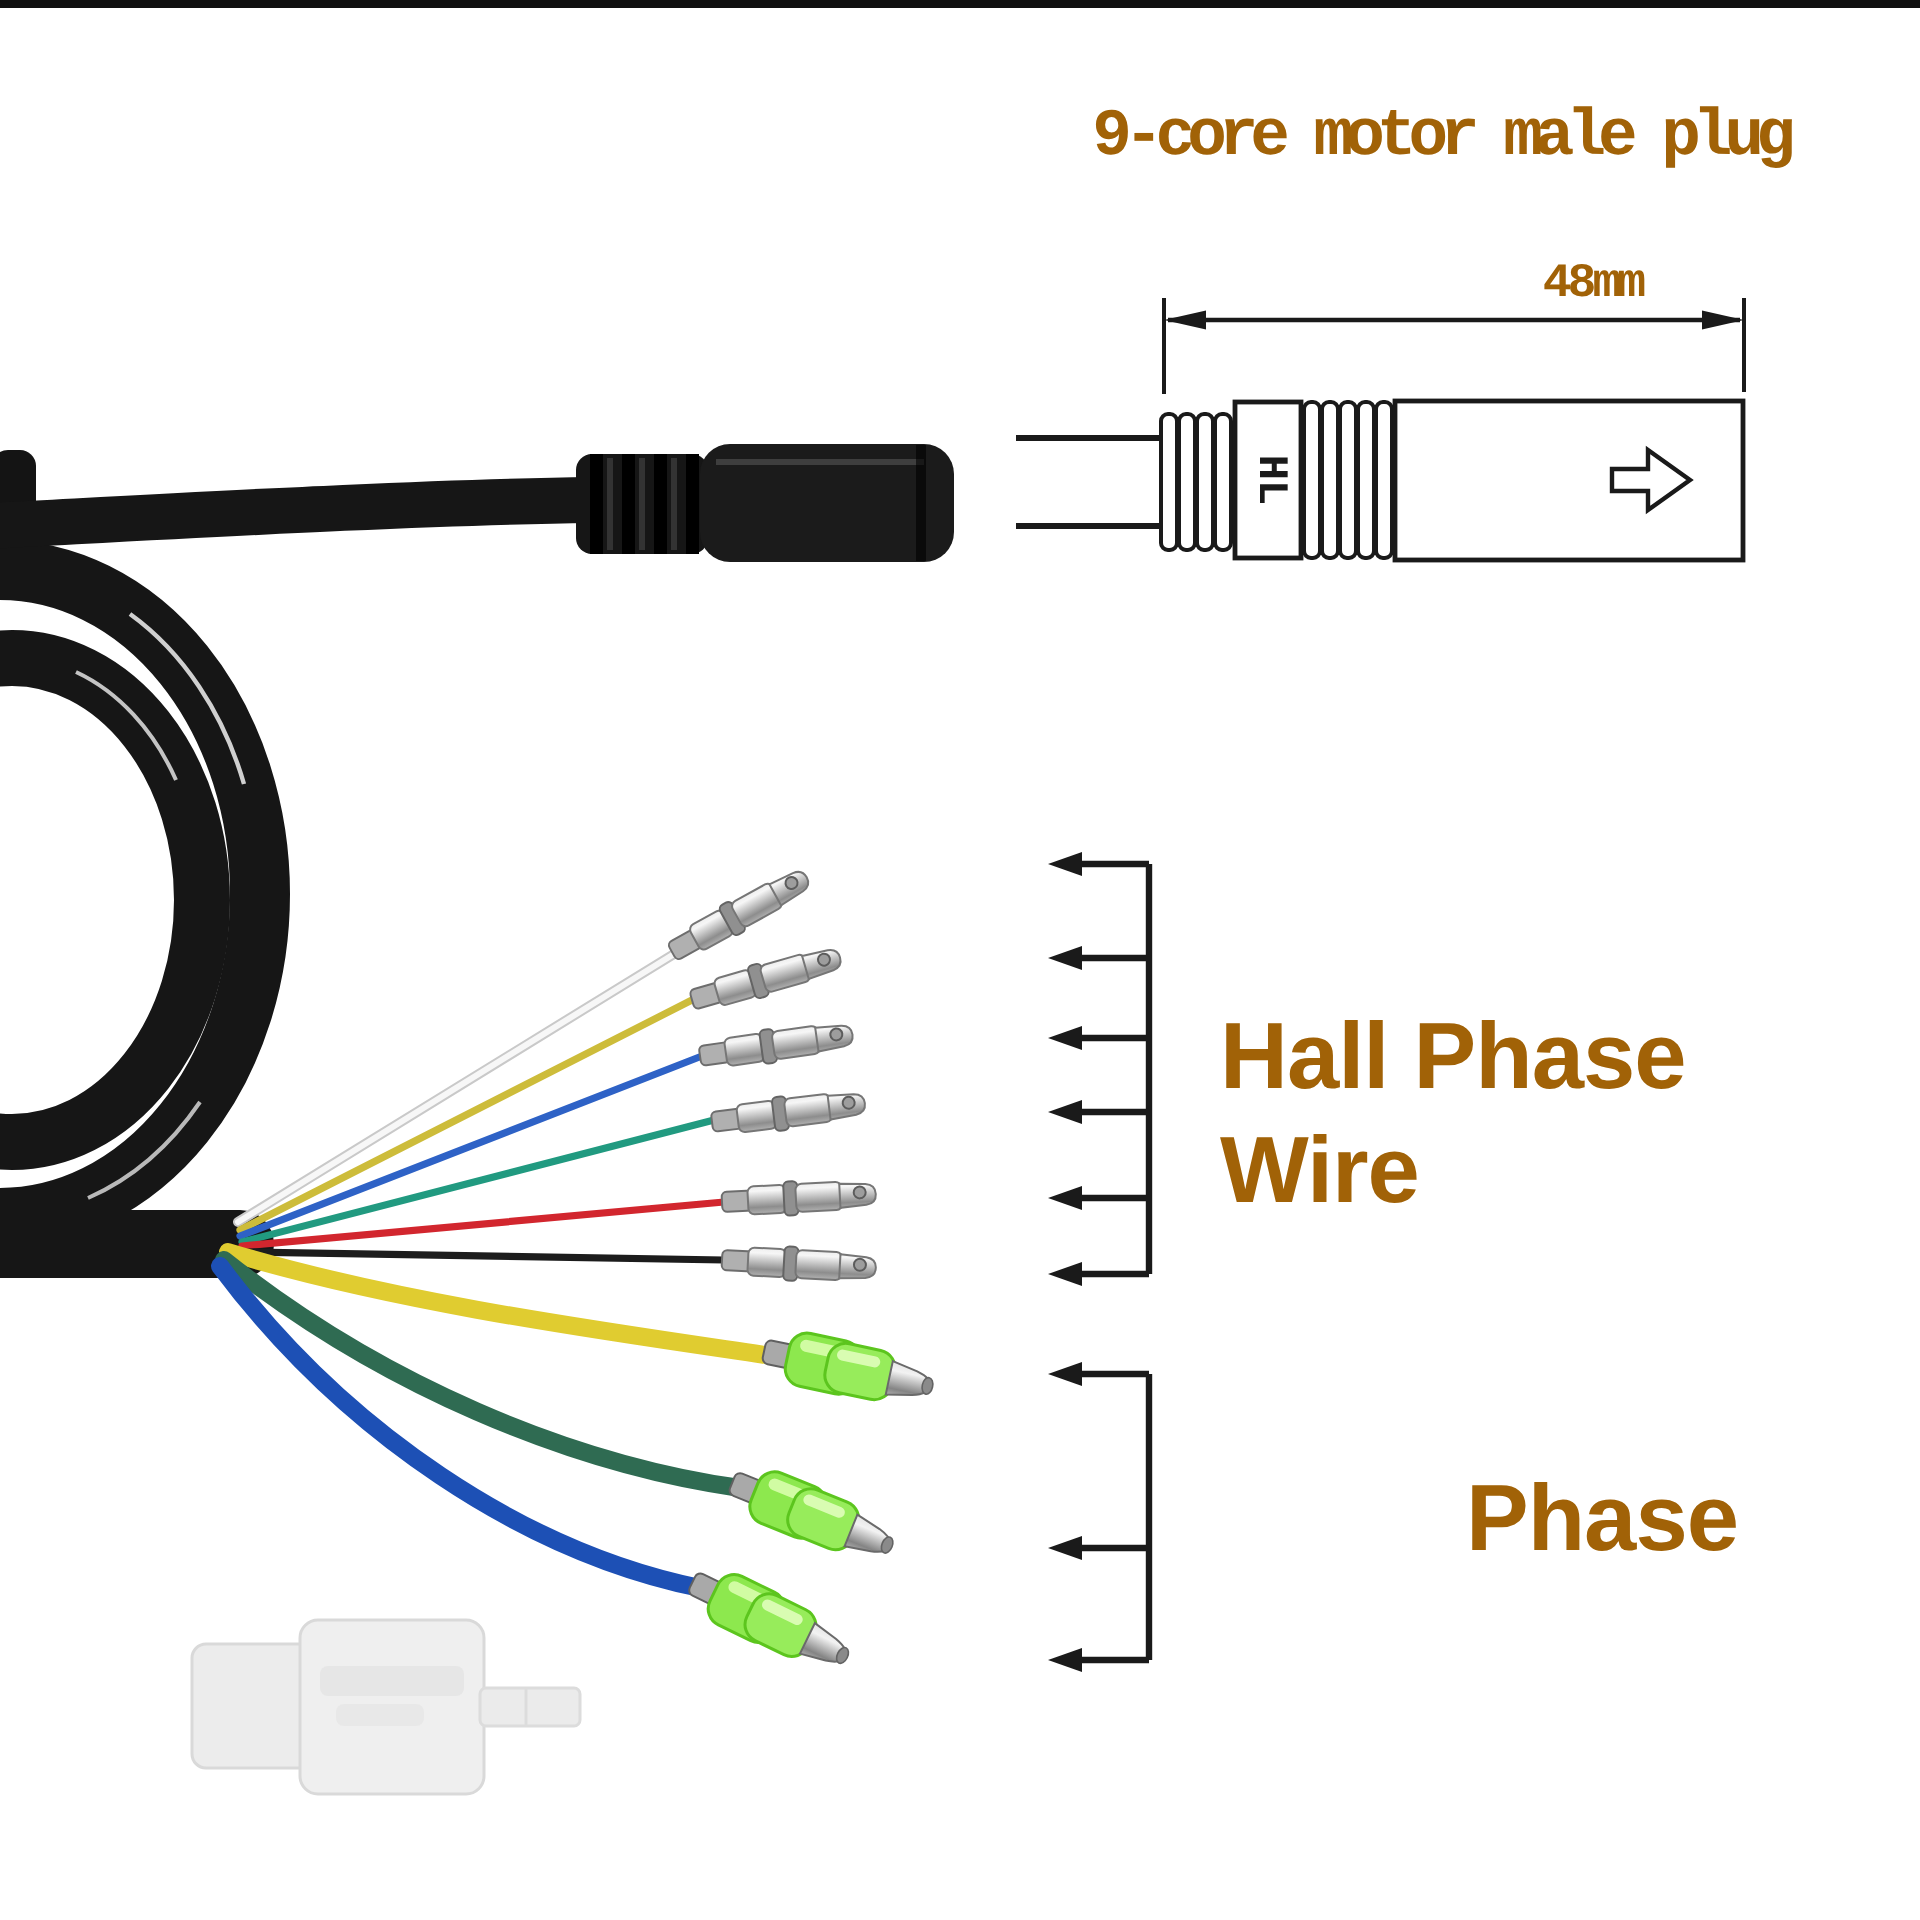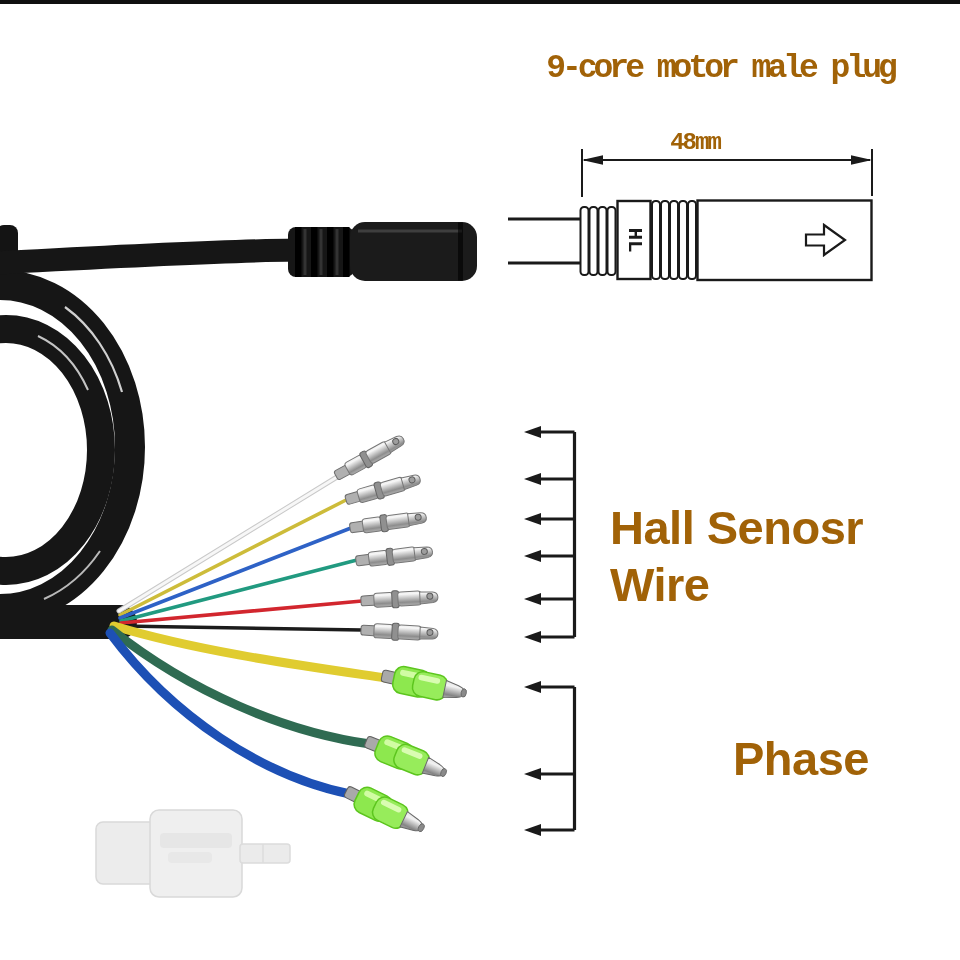--- a/index.html
+++ b/index.html
@@ -3,21 +3,21 @@
 <meta charset="utf-8">
 <style>
   html,body{margin:0;padding:0;background:#fff;}
   .canvas{position:relative;width:960px;height:960px;background:#ffffff;overflow:hidden;
           font-family:"Liberation Sans","DejaVu Sans",sans-serif;}
   .topbar{position:absolute;left:0;top:0;width:960px;height:4px;background:#101010;}
   .stage{position:absolute;left:0;top:0;}
   .txt{position:absolute;color:#a16207;white-space:pre-wrap;}
   .title{left:530px;top:50px;width:380px;text-align:center;
          font:700 33px/1.15 "Liberation Mono","DejaVu Sans Mono",monospace;letter-spacing:-4px;}
-  .dim{left:620px;top:130px;width:150px;text-align:center;
+  .dim{left:671px;top:130px;width:150px;text-align:right;
        font:700 24px/1.1 "Liberation Mono","DejaVu Sans Mono",monospace;letter-spacing:-2px;}
   .hall{left:610px;top:499px;width:330px;
         font:700 47px/1.22 "Liberation Sans","DejaVu Sans",sans-serif;letter-spacing:-0.5px;}
   .phase{left:636px;top:731px;width:330px;
          font:700 47px/1.2 "Liberation Sans","DejaVu Sans",sans-serif;letter-spacing:-0.5px;text-align:center;}
   .ink{stroke:#1a1a1a;}
   .inkfill{fill:#1a1a1a;}
   .paper{fill:#ffffff;}
   svg text.marking{font-family:"Liberation Mono","DejaVu Sans Mono",monospace;
                    font-weight:700;font-size:21px;fill:#1a1a1a;}
@@ -184,15 +184,15 @@
       <line class="ink" x1="537" y1="774" x2="574.5" y2="774" stroke-width="3.2"></line>
       <line class="ink" x1="537" y1="830" x2="574.5" y2="830" stroke-width="3.2"></line>
       <polygon class="inkfill" points="524,687 541,681 541,693"></polygon>
       <polygon class="inkfill" points="524,774 541,768 541,780"></polygon>
       <polygon class="inkfill" points="524,830 541,824 541,836"></polygon>
     </g>
   </svg>
 
   <div class="txt title">9-core motor male plug</div>
   <div class="txt dim">48mm</div>
-  <div class="txt hall">Hall Senosr Wire</div>
+  <div class="txt hall">Hall Phase Wire</div>
   <div class="txt phase">Phase</div>
 </div>
 
 </body></html>

